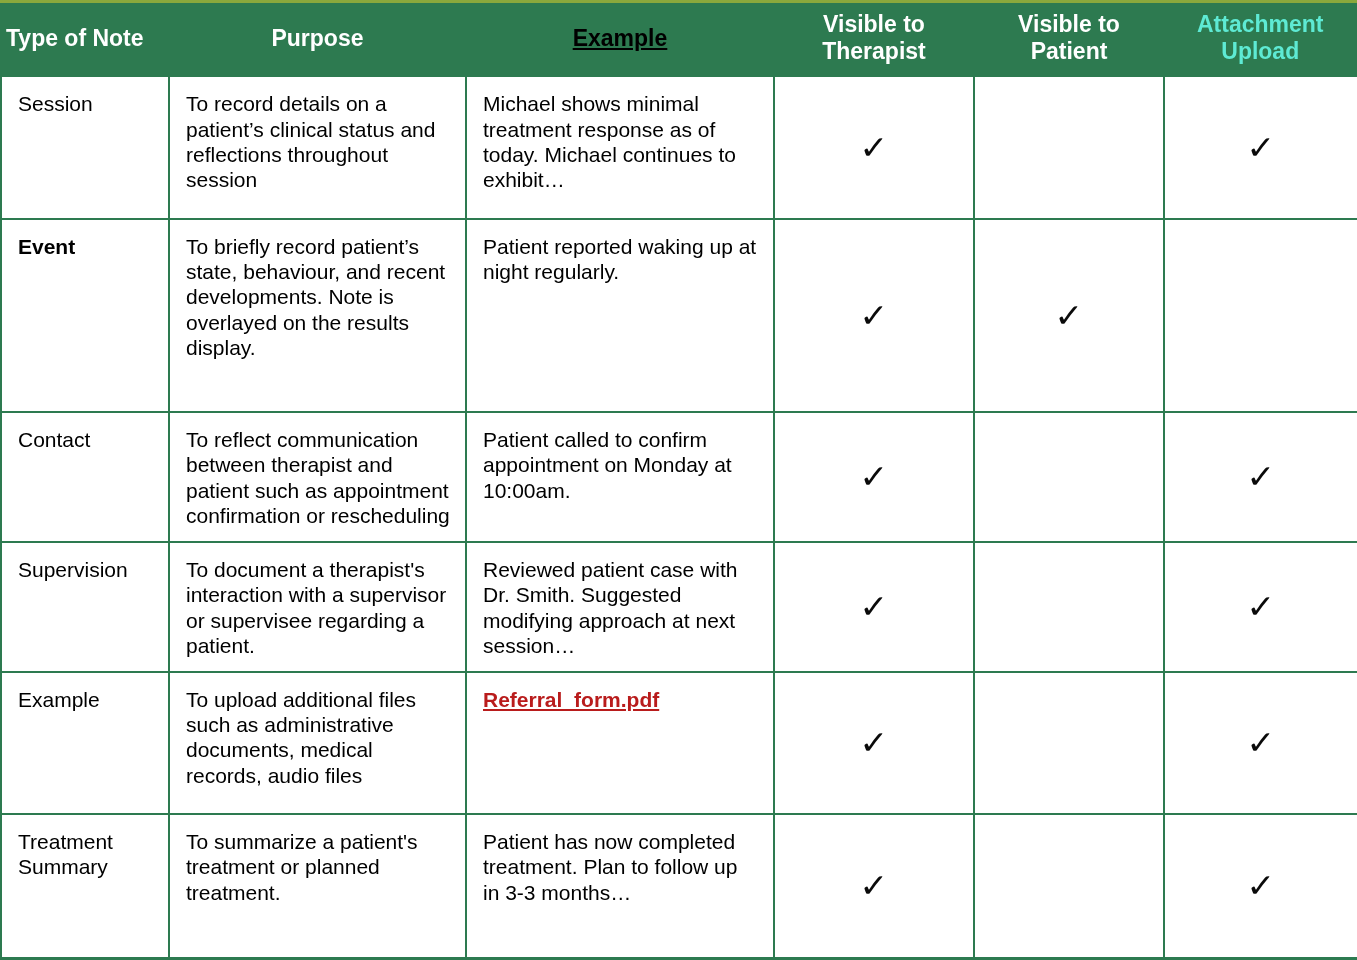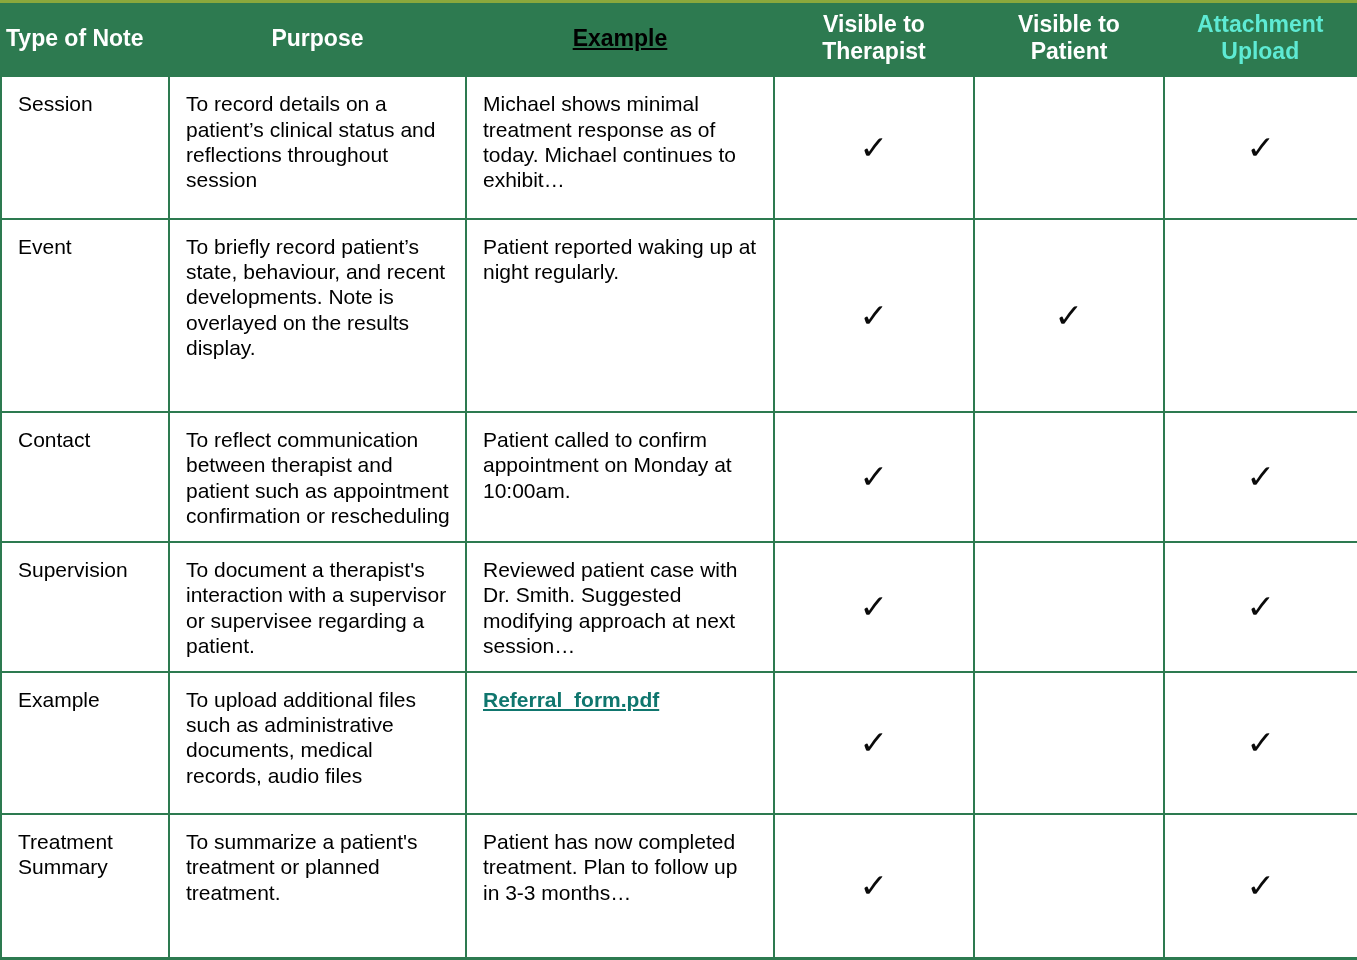--- a/index.html
+++ b/index.html
@@ -78,21 +78,21 @@
     line-height: 1;
     color: #0a0a0a;
     font-family: "DejaVu Sans", sans-serif;
     transform: scaleX(1.05);
   }
   .checkmark.is-empty { visibility: hidden; }
 
   .doc-link {
     font-weight: bold;
     text-decoration: underline;
-    color: #0f766e;
+    color: #b91c1c;
     text-underline-offset: 2px;
   }
 
   
   tr.row-session  td { height: 140px; }
   tr.row-event    td { height: 190px; }
   tr.row-contact  td { height: 118px; }
   tr.row-superv   td { height: 115px; }
   tr.row-document td { height: 140px; }
   tr.row-summary  td { height: 142px; }
@@ -134,21 +134,21 @@
     <tr class="row-session">
       <td style="border-color: rgb(45, 122, 80);">Session</td>
       <td style="border-color: rgb(45, 122, 80);">To record details on a patient’s clinical status and reflections throughout session</td>
       <td style="border-color: rgb(45, 122, 80);"><span class="ex-text">Michael shows minimal treatment response as of today. Michael continues to exhibit…</span></td>
       <td class="cell-check" style="border-color: rgb(45, 122, 80);"><span class="checkmark">✓</span></td>
       <td class="cell-check" style="border-color: rgb(45, 122, 80);"><span class="checkmark is-empty">✓</span></td>
       <td class="cell-check" style="border-color: rgb(45, 122, 80);"><span class="checkmark">✓</span></td>
     </tr>
 
     <tr class="row-event">
-      <td style="border-color: rgb(45, 122, 80);">Event</td>
+      <td style="border-color: rgb(45, 122, 80); font-weight: bold;">Event</td>
       <td style="border-color: rgb(45, 122, 80);">To briefly record patient’s state, behaviour, and recent developments. Note is overlayed on the results display.</td>
       <td style="border-color: rgb(45, 122, 80);"><span class="ex-text">Patient reported waking up at night regularly.</span></td>
       <td class="cell-check" style="border-color: rgb(45, 122, 80);"><span class="checkmark">✓</span></td>
       <td class="cell-check" style="border-color: rgb(45, 122, 80);"><span class="checkmark">✓</span></td>
       <td class="cell-check" style="border-color: rgb(45, 122, 80);"><span class="checkmark is-empty">✓</span></td>
     </tr>
 
     <tr class="row-contact">
       <td style="border-color: rgb(45, 122, 80);">Contact</td>
       <td style="border-color: rgb(45, 122, 80);">To reflect communication between therapist and patient such as appointment confirmation or rescheduling</td>

